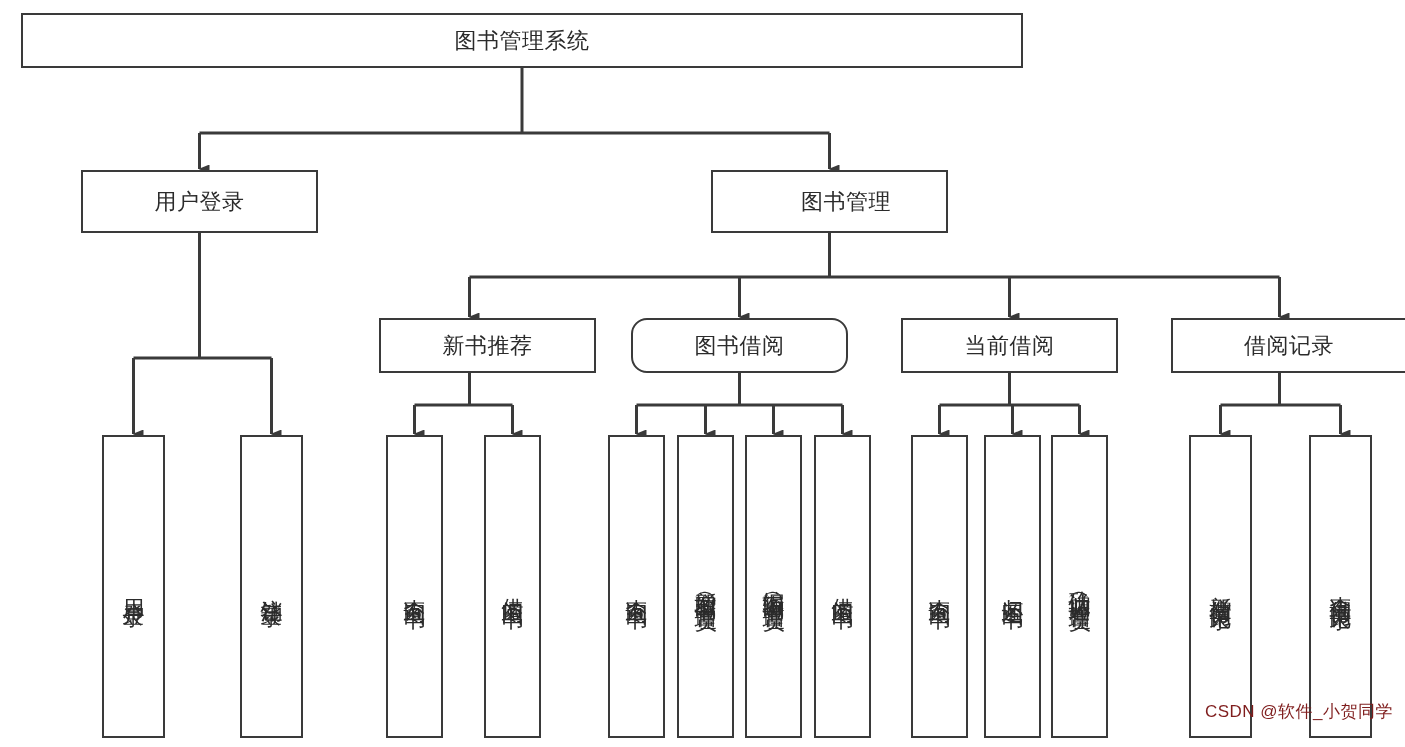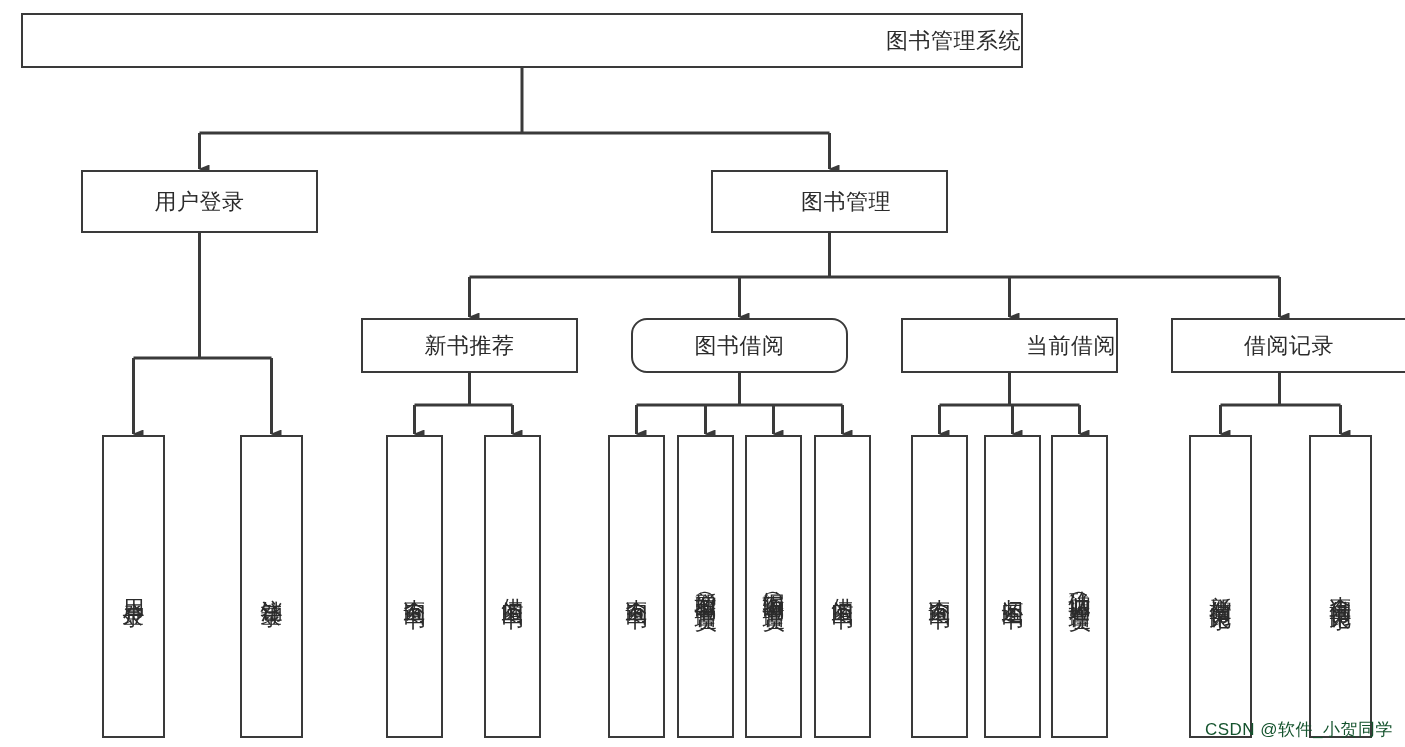--- a/index.html
+++ b/index.html
@@ -53,23 +53,23 @@
   .node.vertical .node-label {
     writing-mode: vertical-rl;
     text-orientation: upright;
     font-size: 22px;
     letter-spacing: 3px;
     line-height: 1.1;
   }
   .watermark {
     position: absolute;
     right: 12px;
-    bottom: 6px;
+    bottom: 24px;
     font-size: 17px;
-    color: #14532d;
+    color: #7f1d1d;
     white-space: nowrap;
     letter-spacing: 0.5px;
     user-select: none;
   }
 </style>
 </head>
 <body>
 
 <div id="diagram-root">
 
@@ -110,36 +110,36 @@
         <line x1="1012.5" y1="405" x2="1012.5" y2="434" marker-end="url(#arrowhead)"></line>
         <line x1="1079.5" y1="405" x2="1079.5" y2="434" marker-end="url(#arrowhead)"></line>
         <line x1="1279.5" y1="373" x2="1279.5" y2="405"></line>
         <line x1="1220.5" y1="405" x2="1340.5" y2="405"></line>
         <line x1="1220.5" y1="405" x2="1220.5" y2="434" marker-end="url(#arrowhead)"></line>
         <line x1="1340.5" y1="405" x2="1340.5" y2="434" marker-end="url(#arrowhead)"></line>
       </g>
   </svg>
 
   <div id="node-layer">
-      <div class="node horizontal" style="left: 21px; top: 13px; width: 1002px; height: 55px; justify-content: flex-end;">
+      <div class="node horizontal" style="left: 21px; top: 13px; width: 1002px; height: 55px;">
         <span class="node-label">图书管理系统</span>
       </div>
       <div class="node horizontal" style="left: 81px; top: 170px; width: 237px; height: 63px;">
         <span class="node-label">用户登录</span>
       </div>
       <div class="node horizontal" style="left: 711px; top: 170px; width: 237px; height: 63px; padding-left: 33px;">
         <span class="node-label">图书管理</span>
       </div>
-      <div class="node horizontal" style="left: 361px; top: 318px; width: 217px; height: 55px;">
+      <div class="node horizontal" style="left: 379px; top: 318px; width: 217px; height: 55px;">
         <span class="node-label">新书推荐</span>
       </div>
       <div class="node horizontal" style="left: 631px; top: 318px; width: 217px; height: 55px; border-radius: 16px;">
         <span class="node-label">图书借阅</span>
       </div>
-      <div class="node horizontal" style="left: 901px; top: 318px; width: 217px; height: 55px; justify-content: flex-end;">
+      <div class="node horizontal" style="left: 901px; top: 318px; width: 217px; height: 55px;">
         <span class="node-label">当前借阅</span>
       </div>
       <div class="node horizontal" style="left: 1171px; top: 318px; width: 236px; height: 55px;">
         <span class="node-label">借阅记录</span>
       </div>
       <div class="node vertical" style="left: 102px; top: 435px; width: 63px; height: 303px;">
         <span class="node-label">用户登录</span>
       </div>
       <div class="node vertical" style="left: 240px; top: 435px; width: 63px; height: 303px;">
         <span class="node-label">注销登录</span>

